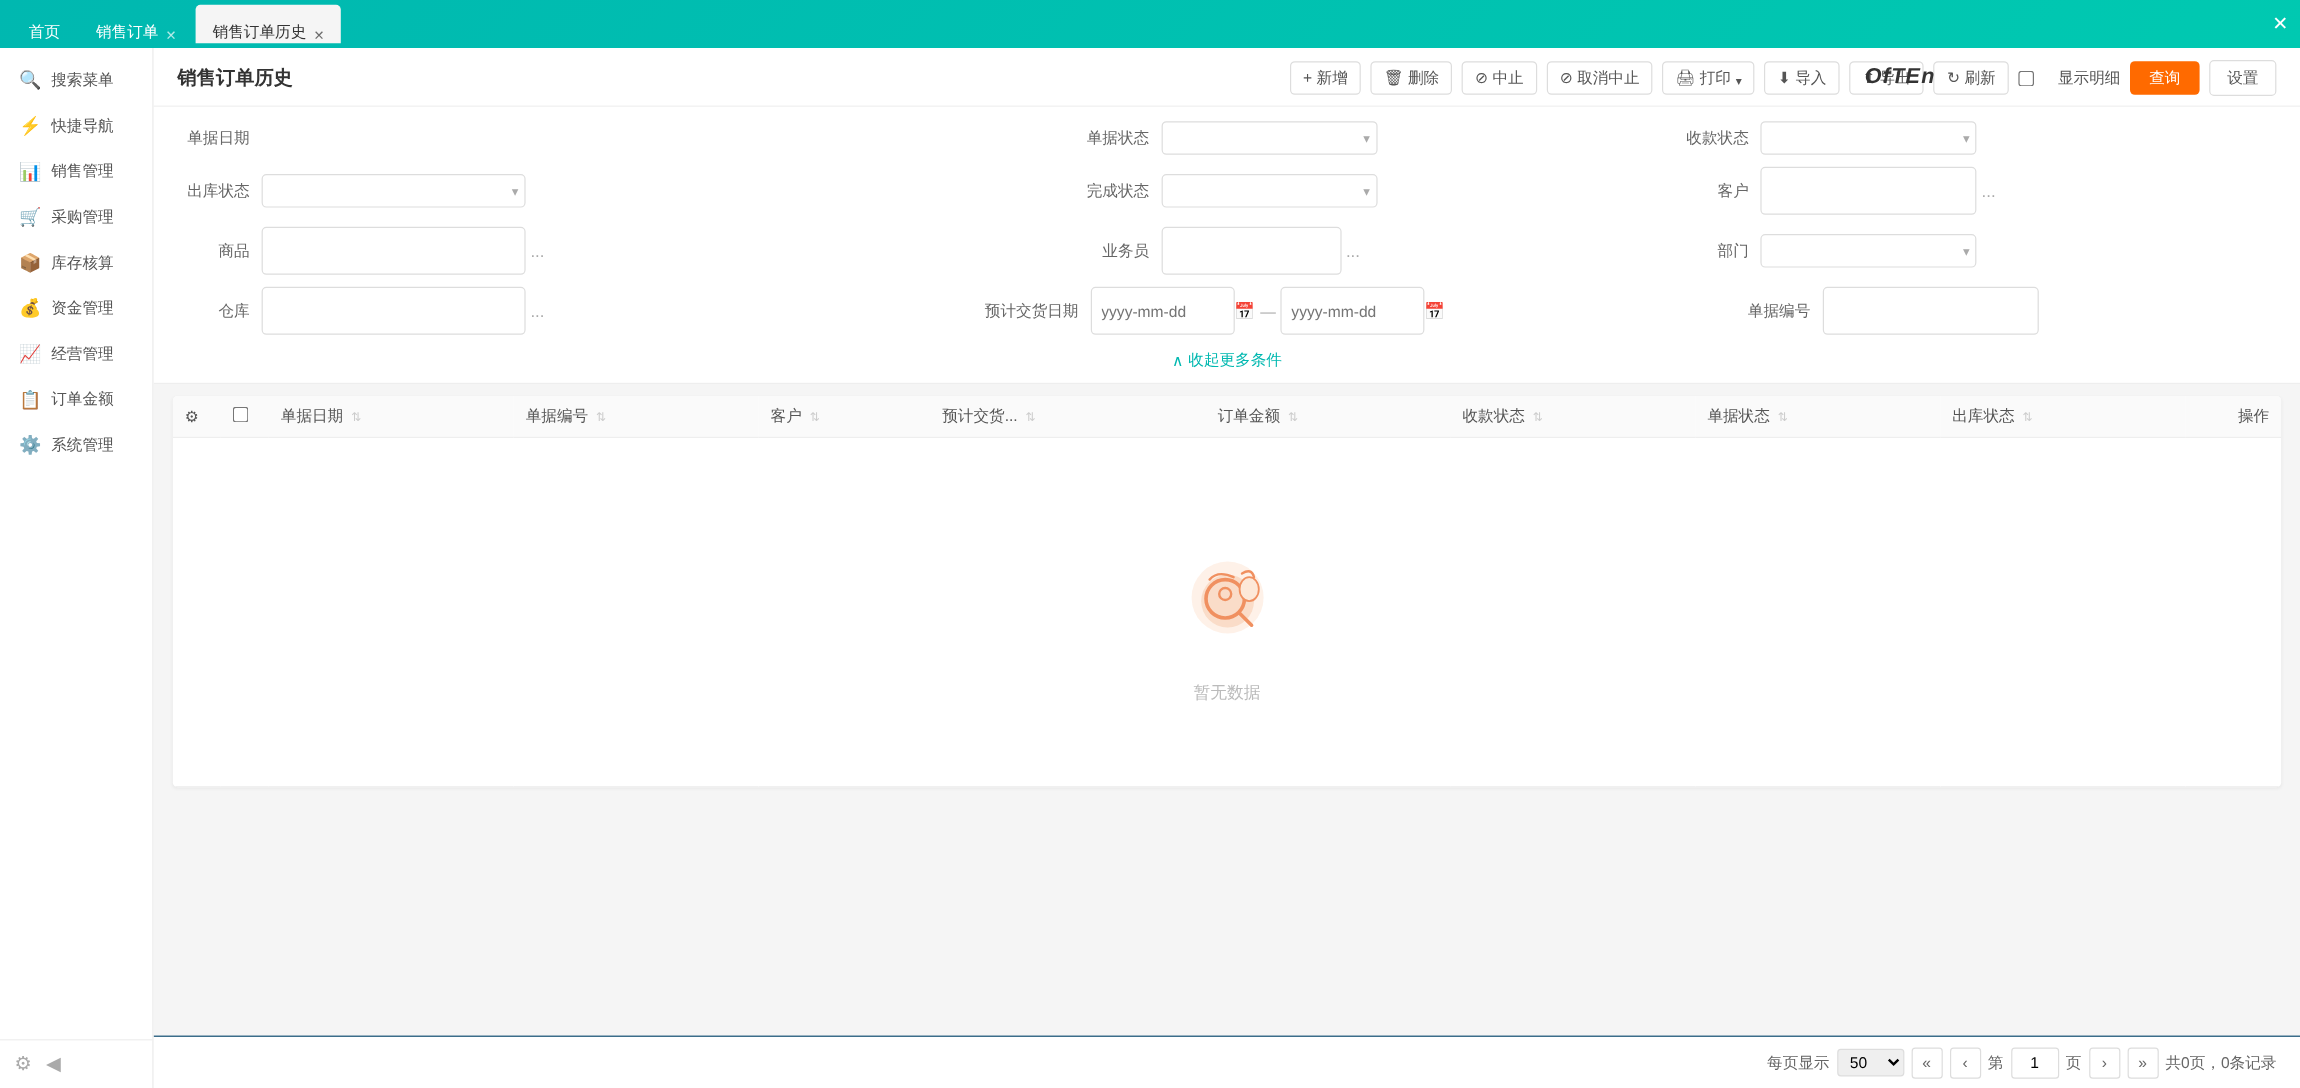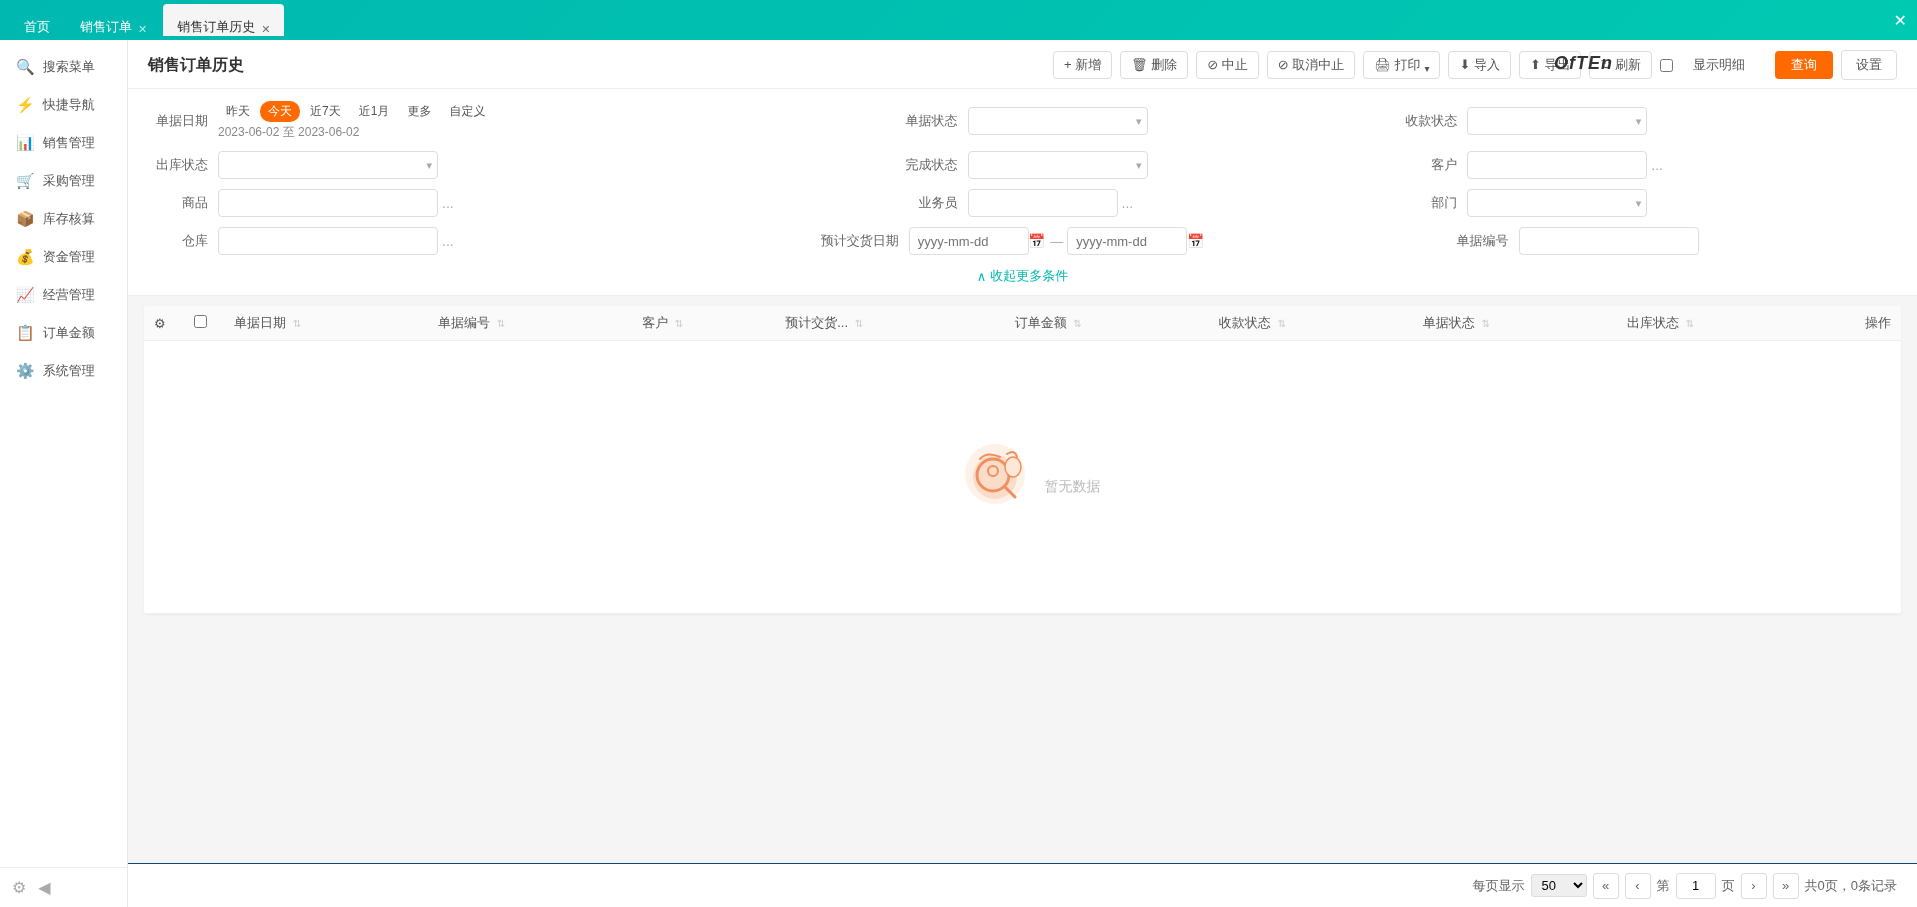--- a/index.html
+++ b/index.html
@@ -129,21 +129,20 @@
       font-size: 12px;
     }
     .btn-primary {
       background: #ff6a00;
       color: white;
       border: none;
       padding: 5px 16px;
       border-radius: 4px;
       cursor: pointer;
       font-size: 13px;
-      margin-left: 22px;
     }
     .btn-secondary {
       background: #fff;
       color: #555;
       border: 1px solid #ddd;
       padding: 5px 14px;
       border-radius: 4px;
       cursor: pointer;
       font-size: 13px;
     }
@@ -171,21 +170,21 @@
       font-size: 13px;
     }
     .filter-input {
       border: 1px solid #ddd;
       border-radius: 4px;
       padding: 4px 8px;
       outline: none;
       font-size: 13px;
       color: #333;
       background: #fff;
-      height: 28px;
+      height: 40px;
     }
     .filter-select {
       border: 1px solid #ddd;
       border-radius: 4px;
       padding: 4px 24px 4px 8px;
       outline: none;
       font-size: 13px;
       color: #333;
       background: #fff;
       height: 28px;
@@ -296,20 +295,21 @@
       color: #333;
       font-size: 13px;
     }
     .th-settings {
       width: 40px;
       text-align: center;
     }
     .th-checkbox { width: 40px; text-align: center; }
     .empty-state {
       display: flex;
+      flex-direction: column;
       align-items: center;
       justify-content: center;
       padding: 80px 0 60px;
     }
     .empty-icon {
       width: 100px;
       height: 100px;
       margin-bottom: 16px;
     }
     .empty-text {
@@ -485,31 +485,20 @@
           <span>设置</span>
         </button>
       </div>
     </div>
 
     <div class="filter-area">
 
       <div class="filter-row">
         <div class="filter-col" style="flex:1.5">
           <span class="filter-label">单据日期</span>
-          <div class="date-group">
-            <div class="date-chips">
-              <span class="date-chip">昨天</span>
-              <span class="date-chip active">今天</span>
-              <span class="date-chip">近7天</span>
-              <span class="date-chip">近1月</span>
-              <span class="date-chip">更多</span>
-              <span class="date-chip">自定义</span>
-            </div>
-            <span class="date-range-text">2023-06-02 至 2023-06-02</span>
-          </div>
         </div>
         <div class="filter-col" style="flex:1">
           <span class="filter-label">单据状态</span>
           <div class="select-wrapper">
             <select class="filter-select">
               <option value=""></option>
             </select>
             <span class="chevron">▾</span>
           </div>
         </div>

